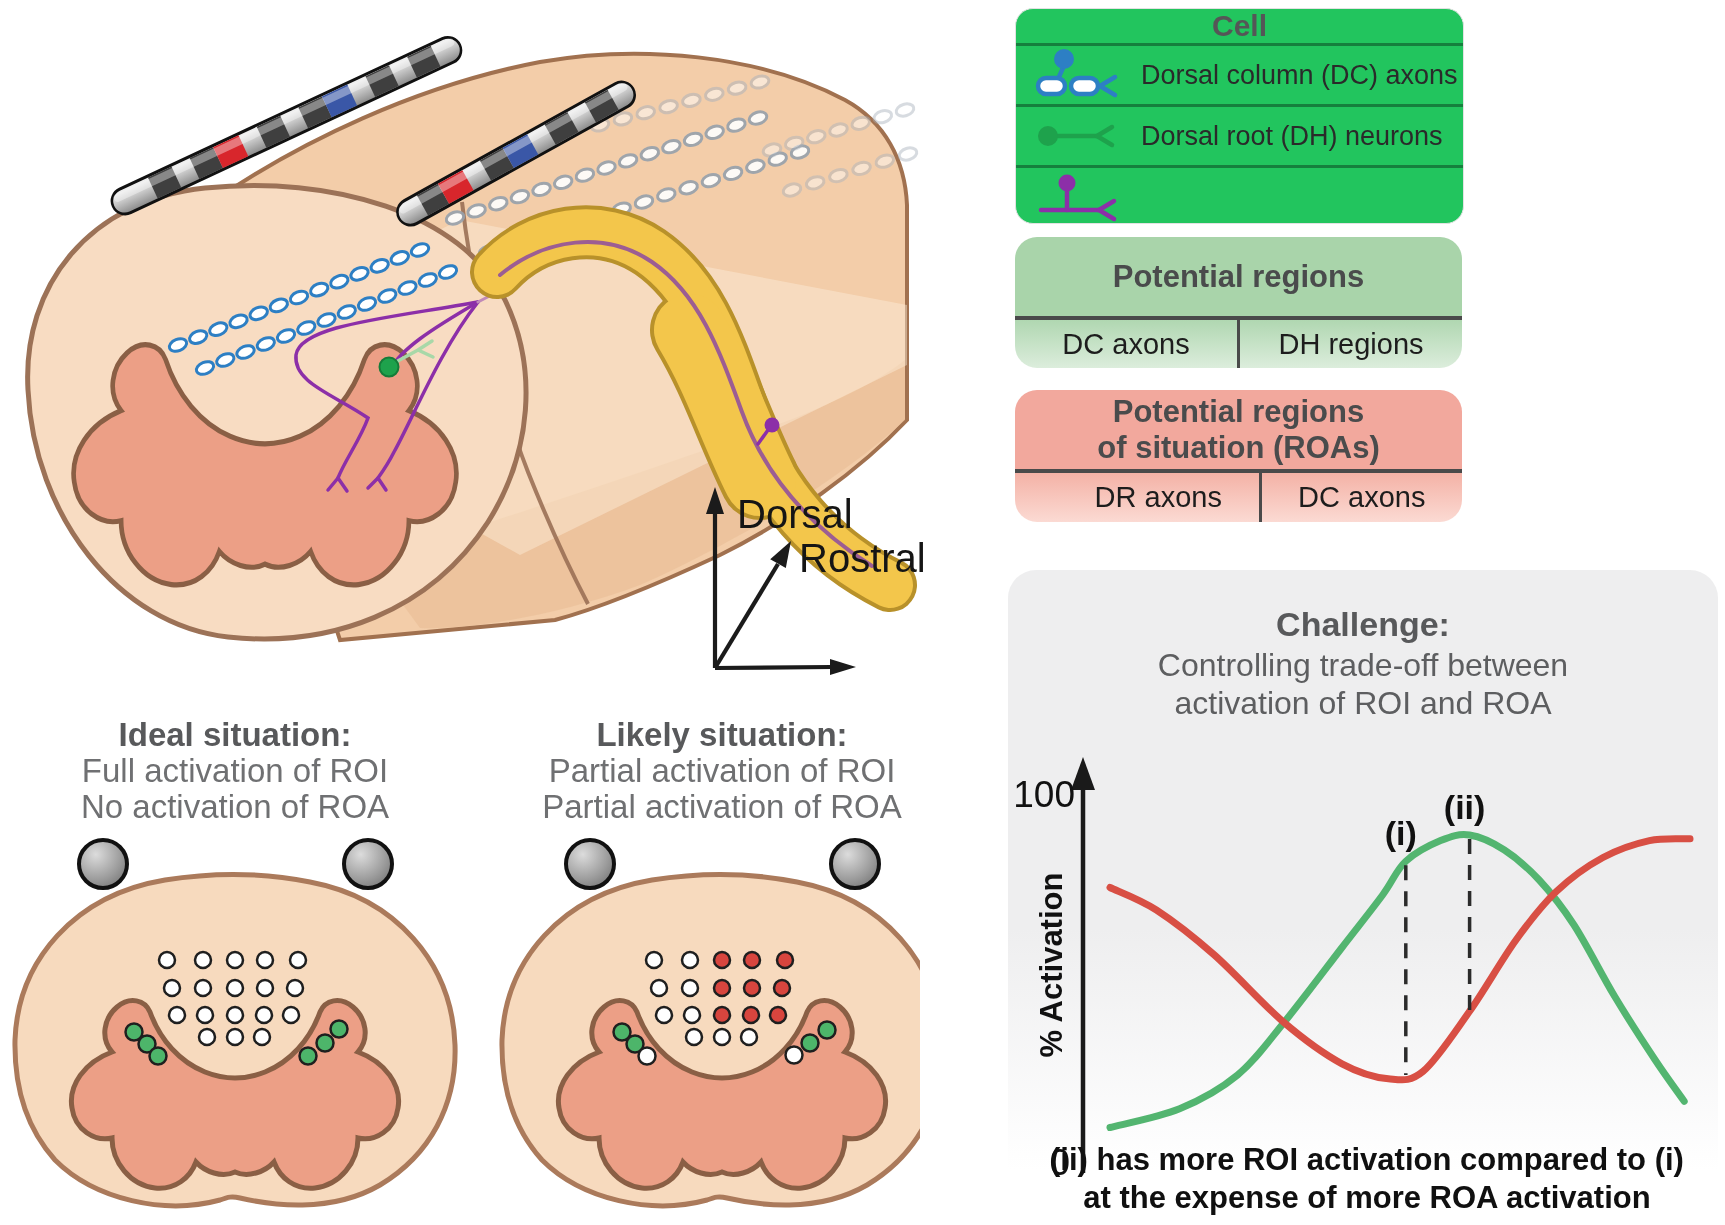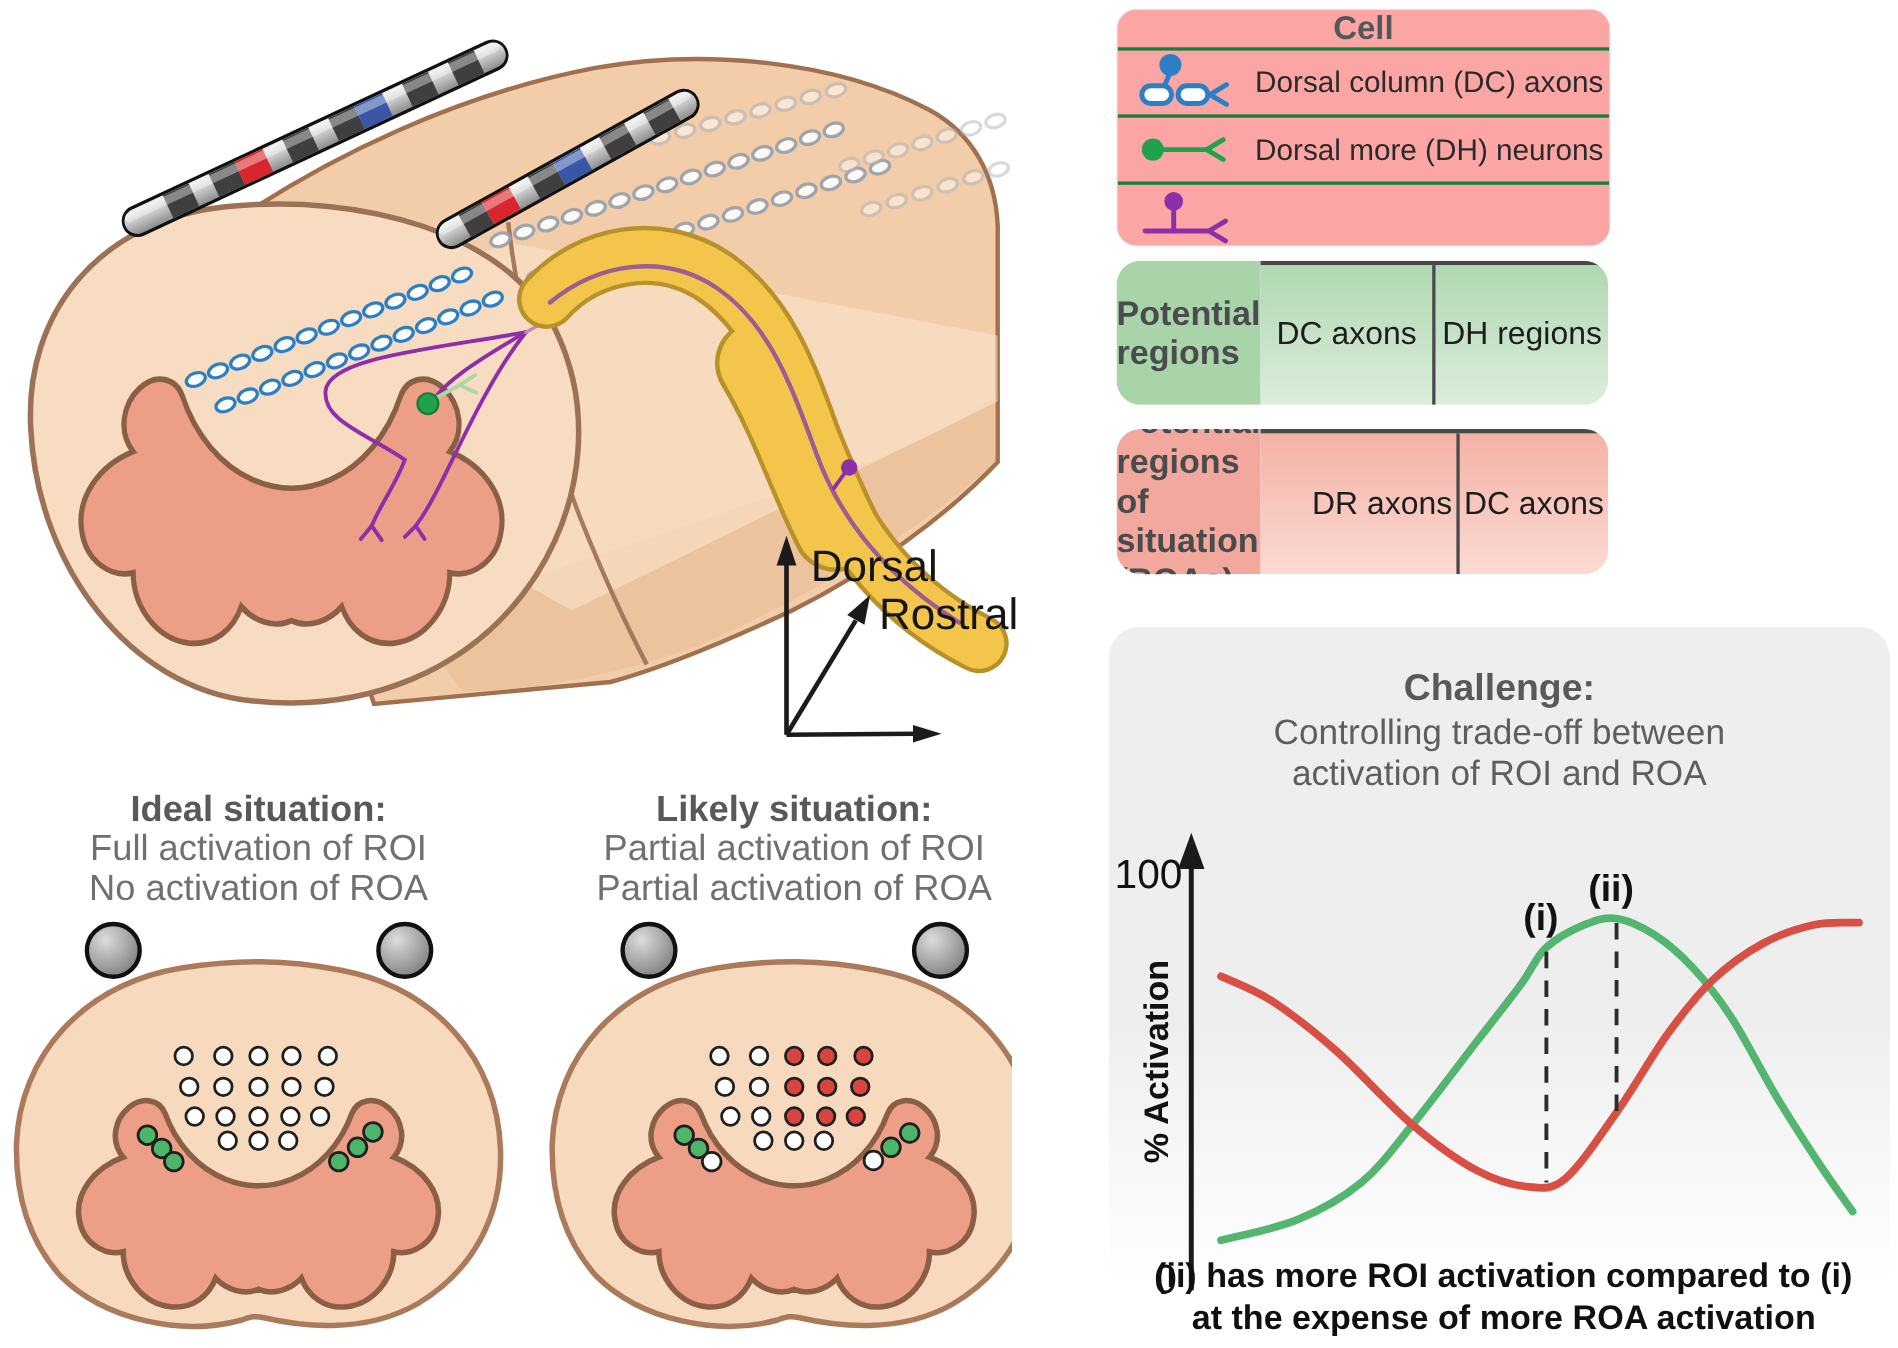--- a/index.html
+++ b/index.html
@@ -1,29 +1,29 @@
 <!DOCTYPE html>
 <html><head>
 <meta charset="utf-8">
 <style>
   html,body{margin:0;padding:0;background:#fff;}
   .canvas{position:relative;width:1725px;height:1225px;background:#fff;overflow:hidden;
           font-family:"Liberation Sans", sans-serif;}
   svg text{font-family:"Liberation Sans", sans-serif;}
   .abs{position:absolute;}
   
-  .legend-table{left:1015px;top:8px;width:447px;height:214px;background:#fca5a5;
+  .legend-table{left:1015px;top:8px;width:447px;height:214px;background:#22c55e;
     border-radius:18px;border:1px solid #e2e2e2;display:flex;flex-direction:column;overflow:hidden;}
   .legend-header{height:53px;display:flex;align-items:center;justify-content:center;
     font-size:30px;font-weight:bold;color:#555657;}
   .legend-row{flex:1;display:flex;align-items:center;border-top:3px solid #15803d;}
   .legend-icon-cell{width:125px;display:flex;align-items:center;justify-content:center;}
   .legend-label{font-size:27px;color:#2a2a2a;}
   
-  .region-box{left:1015px;width:447px;border-radius:22px;overflow:hidden;display:flex;}
+  .region-box{left:1015px;width:447px;border-radius:22px;overflow:hidden;display:flex;flex-direction:column;}
   .roi-box{top:237px;height:131px;}
   .roa-box{top:390px;height:132px;}
   .region-header{flex:0 0 79px;display:flex;flex-direction:column;align-items:center;justify-content:center;
     font-size:31px;font-weight:bold;color:#4a4b4c;line-height:36px;}
   .roi-box .region-header{background:#a9d4aa;}
   .roa-box .region-header{background:#f2a89d;}
   .region-cells{flex:1;display:flex;border-top:4px solid #4a4a4a;}
   .roi-box .region-cells{background:linear-gradient(#b0d7b1,#dceddc);}
   .roa-box .region-cells{background:linear-gradient(#f4b2a6,#fbdad3);padding-left:43px;}
   .region-cell{flex:1;display:flex;align-items:center;justify-content:center;
@@ -228,21 +228,21 @@
     <div class="legend-row">
       <div class="legend-icon-cell">
         <svg width="92" height="58" viewBox="0 0 92 58">
           <g stroke="#1ea24c" stroke-width="4.5" fill="none" stroke-linecap="round">
             <line x1="22" y1="29" x2="64" y2="29"></line>
             <path d="M 64,29 L 79,20 M 64,29 L 79,38"></path>
             <circle cx="15" cy="29" r="10" fill="#1ea24c" stroke="none"></circle>
           </g>
         </svg>
       </div>
-      <div class="legend-label">Dorsal more (DH) neurons</div>
+      <div class="legend-label">Dorsal root (DH) neurons</div>
     </div>
     <div class="legend-row">
       <div class="legend-icon-cell">
         <svg width="92" height="58" viewBox="0 0 92 58">
           <g stroke="#8c2fa8" stroke-width="4.5" fill="none" stroke-linecap="round">
             <line x1="8" y1="42" x2="66" y2="42"></line>
             <path d="M 66,42 L 81,33 M 66,42 L 81,51"></path>
             <line x1="34" y1="42" x2="34" y2="22"></line>
             <circle cx="34" cy="15" r="8.5" fill="#8c2fa8" stroke="none"></circle>
           </g>

